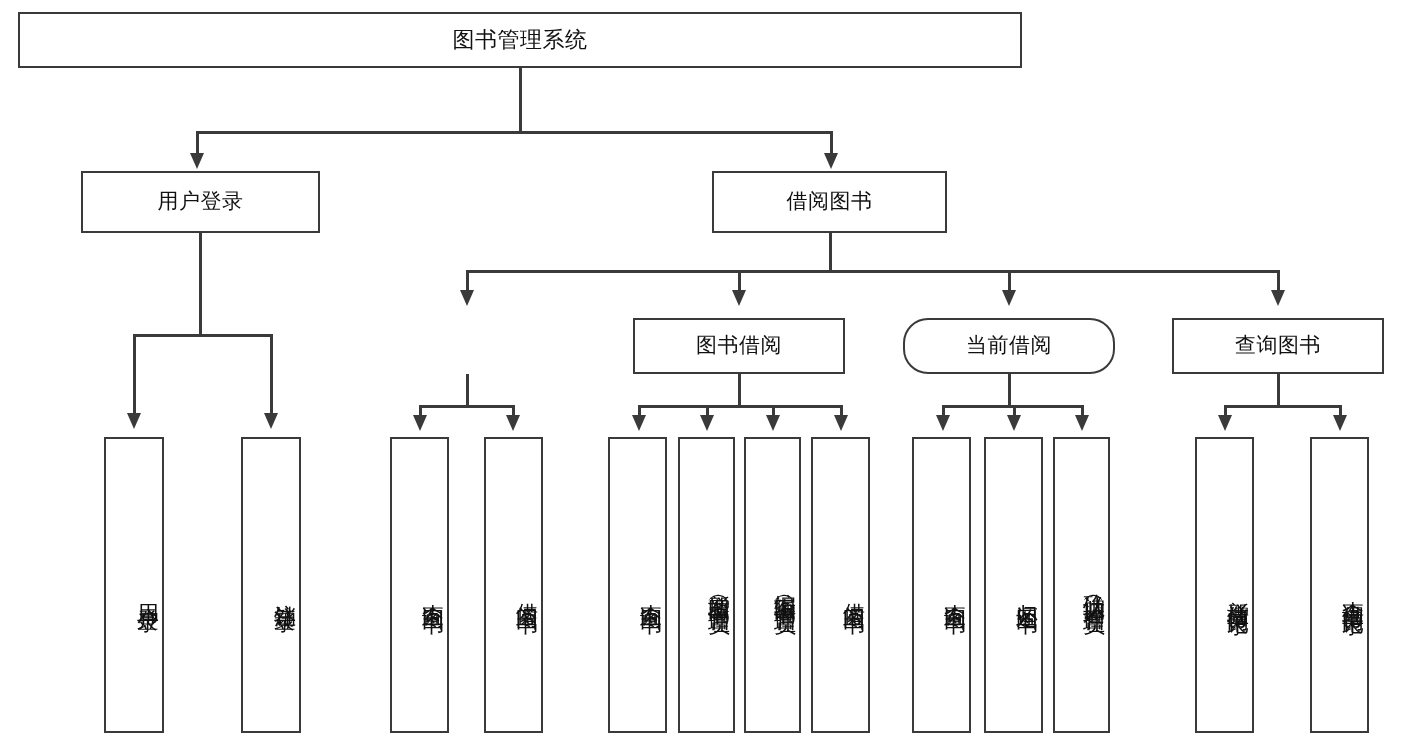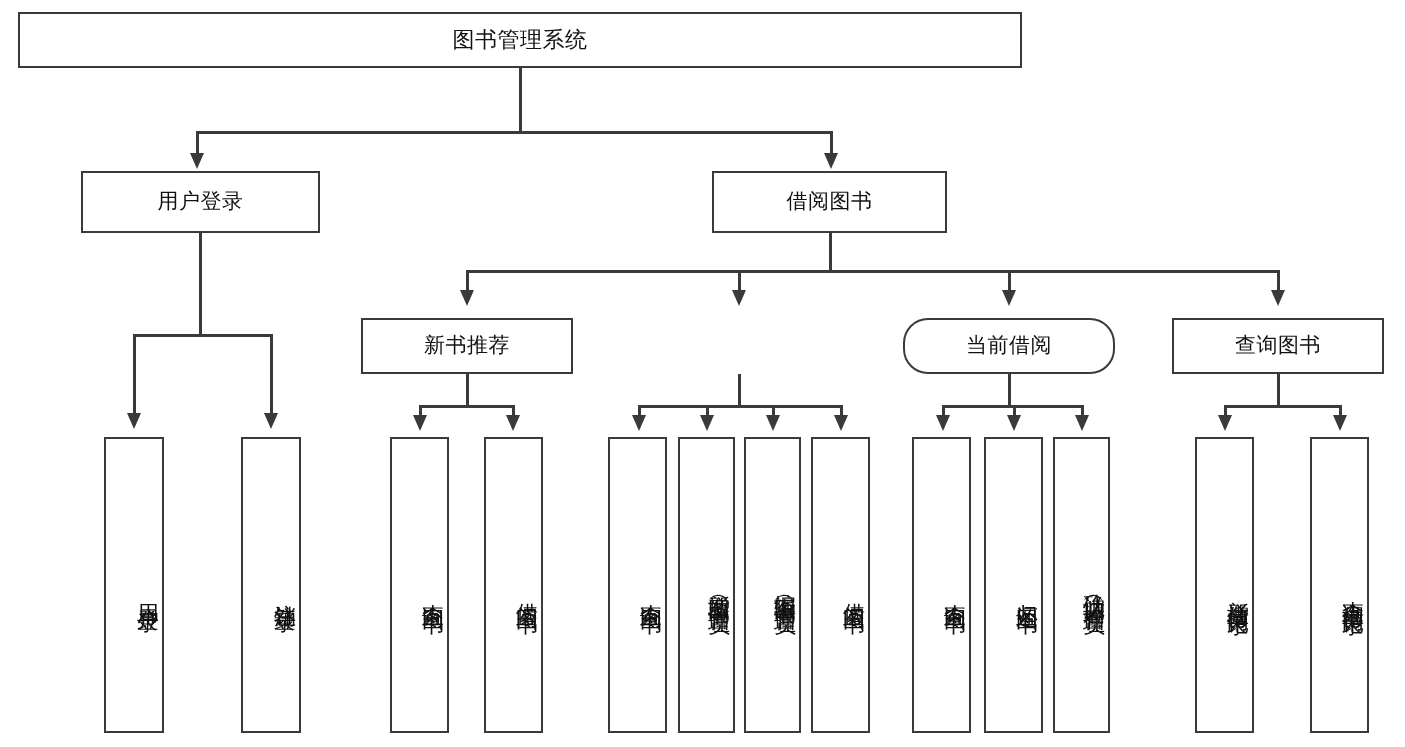--- a/index.html
+++ b/index.html
@@ -109,21 +109,21 @@
 
   <div class="ln vl" style="left:738px;top:270px;height:24px;"></div>
   <div class="arrow" style="left:732px;top:290px;"></div>
 
   <div class="ln vl" style="left:1008px;top:270px;height:24px;"></div>
   <div class="arrow" style="left:1002px;top:290px;"></div>
 
   <div class="ln vl" style="left:1277px;top:270px;height:24px;"></div>
   <div class="arrow" style="left:1271px;top:290px;"></div>
 
-  <div class="node h" style="left:361px;top:318px;width:212px;height:56px;">新书推荐</div>
+  <div class="node h" style="left:633px;top:318px;width:212px;height:56px;">图书借阅</div>
   <div class="node h" style="left:903px;top:318px;width:212px;height:56px;border-radius:25px;">当前借阅</div>
   <div class="node h" style="left:1172px;top:318px;width:212px;height:56px;">查询图书</div>
 
   <div class="ln vl" style="left:466px;top:374px;height:33px;"></div>
   <div class="ln hl" style="left:419px;top:405px;width:95px;"></div>
   <div class="ln vl" style="left:419px;top:405px;height:14px;"></div>
   <div class="arrow" style="left:413px;top:415px;"></div>
   <div class="ln vl" style="left:512px;top:405px;height:14px;"></div>
   <div class="arrow" style="left:506px;top:415px;"></div>
 

